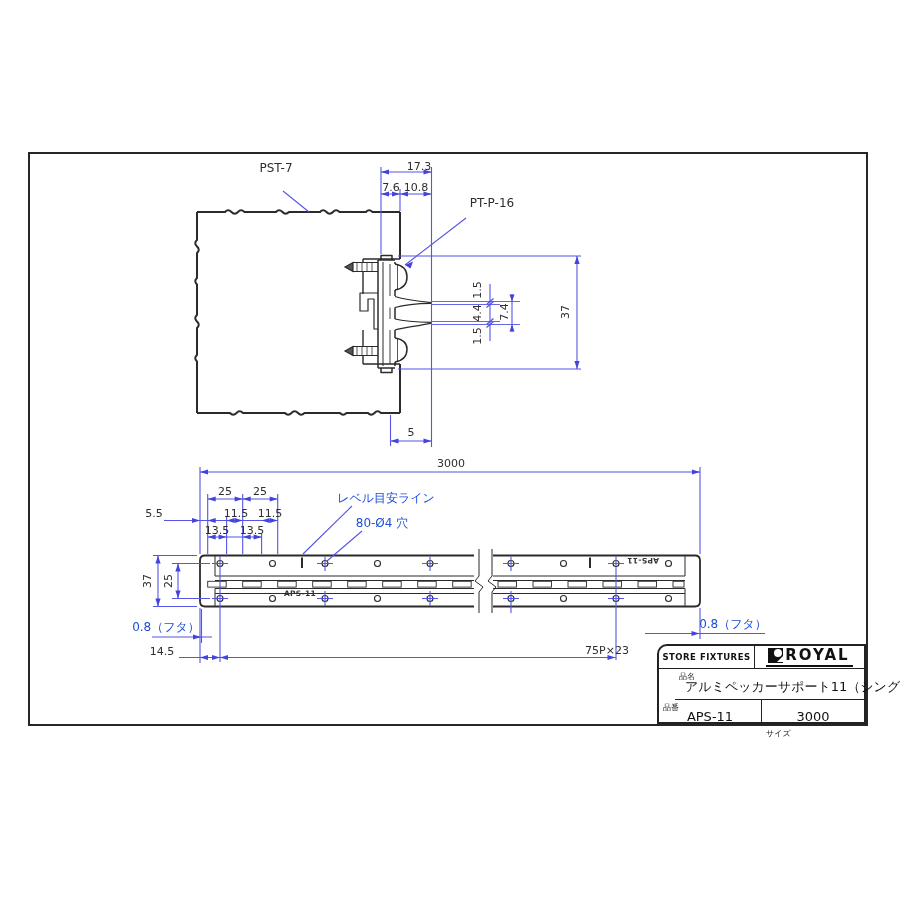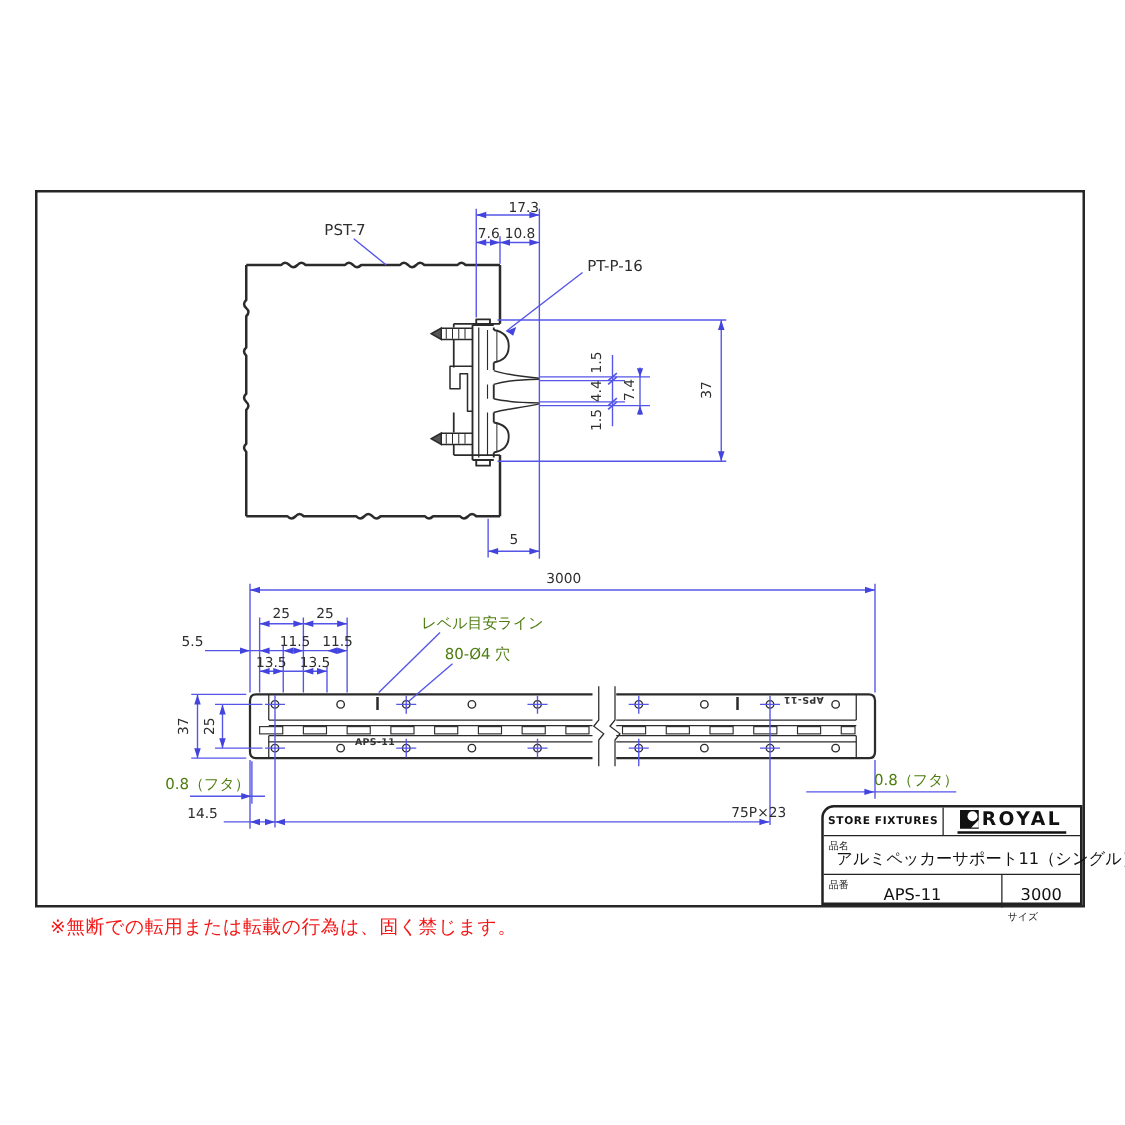--- a/index.html
+++ b/index.html
@@ -7,39 +7,39 @@
          font-family:"DejaVu Sans",sans-serif;}
   #frame{position:absolute;left:28px;top:152px;width:840px;height:574px;
          border:2px solid #262626;box-sizing:border-box;}
   svg.draw{position:absolute;left:0;top:0;}
   .dt{position:absolute;font-size:11px;color:#2e2e2e;white-space:nowrap;
       transform:translate(-50%,-50%);line-height:1;}
   .dt.big{font-size:12px;}
   .dt.rot{transform:translate(-50%,-50%) rotate(-90deg);}
   .dt.rot180{transform:translate(-50%,-50%) rotate(180deg);}
   .dt.mark{font-size:7.5px;font-weight:600;color:#333;letter-spacing:.3px;}
-  .jp{font-size:12px;color:#4d7c0f;}
+  .jp{font-size:12px;color:#1d4ed8;}
   
   #tblock{position:absolute;left:657px;top:644px;width:209px;height:80px;background:#fff;
           border:2px solid #222;border-radius:10px 0 0 0;box-sizing:border-box;
           display:flex;flex-direction:column;}
   #tb-r1{height:22px;border-bottom:1.5px solid #222;display:flex;align-items:stretch;flex:none;}
   #tb-sf{flex:0 0 95px;border-right:1.5px solid #222;display:flex;align-items:center;
          justify-content:center;font-size:8.5px;font-weight:700;letter-spacing:.5px;color:#111;}
   #tb-logo{flex:1;display:flex;align-items:flex-end;justify-content:center;padding-bottom:1px;}
   .brand{display:flex;align-items:center;gap:2px;border-bottom:2.5px solid #111;padding:0 3px 1px 2px;}
   .brand .mark{width:15px;height:15px;background:#111;position:relative;flex:none;}
   .brand .mark i{position:absolute;left:6px;top:1px;width:8px;height:8px;background:#fff;border-radius:50%;}
   .brand .mark b{position:absolute;right:0;bottom:1px;width:0;height:0;
                  border-left:6px solid transparent;border-bottom:6px solid #fff;}
   .brand span{font-size:15px;font-weight:800;letter-spacing:2px;color:#111;}
-  #tb-r2{height:30px;border-bottom:1.5px solid #222;position:relative;flex:none;}
+  #tb-r2{height:30px;border-bottom:1.5px solid #222;position:relative;flex:none;margin-left:16px;}
   #tb-r3{flex:1;display:flex;}
   #tb-r3 .cell{position:relative;}
-  #tb-part{flex:0 0 102px;border-right:1.5px solid #222;padding-left:40px;}
+  #tb-part{flex:0 0 102px;border-right:1.5px solid #222;}
   #tb-size{flex:1;margin-top:26px;}
   .sl{position:absolute;left:4px;top:2px;font-size:8px;color:#222;}
   .val{position:absolute;left:0;right:0;bottom:2px;text-align:center;font-size:13px;color:#111;}
   #tb-name-val{position:absolute;left:10px;bottom:3px;font-size:13px;color:#111;white-space:nowrap;}
   #warning{position:absolute;left:40px;top:732px;font-size:15px;color:#f51616;
            letter-spacing:.5px;font-weight:500;}
 </style>
 </head>
 <body>
 
@@ -242,22 +242,22 @@
       <polygon points="178,598.5 175.4,590.5 180.6,590.5"></polygon>
       <polygon points="201,637 193,634.4 193,639.6"></polygon>
       <polygon points="200,657.5 208,654.9 208,660.1"></polygon>
       <polygon points="220,657.5 212,654.9 212,660.1"></polygon>
       <polygon points="220,657.5 228,654.9 228,660.1"></polygon>
       <polygon points="615.5,657.5 607.5,654.9 607.5,660.1"></polygon>
       <polygon points="699.5,633.5 691.5,631 691.5,636"></polygon>
     </g>
   </svg>
 
-  <span class="dt big" style="left:276px;top:184px">PST-7</span>
-  <span class="dt big" style="left:492px;top:213px">PT-P-16</span>
+  <span class="dt big" style="left:276px;top:168px">PST-7</span>
+  <span class="dt big" style="left:492px;top:203px">PT-P-16</span>
   <span class="dt" style="left:419px;top:166px">17.3</span>
   <span class="dt" style="left:391px;top:187px">7.6</span>
   <span class="dt" style="left:416px;top:187px">10.8</span>
   <span class="dt rot" style="left:477px;top:290px">1.5</span>
   <span class="dt rot" style="left:477px;top:313px">4.4</span>
   <span class="dt rot" style="left:477px;top:336px">1.5</span>
   <span class="dt rot" style="left:504px;top:312px">7.4</span>
   <span class="dt rot" style="left:565px;top:312px">37</span>
   <span class="dt" style="left:411px;top:432px">5</span>
 
@@ -302,15 +302,14 @@
         <span class="sl">品番</span>
         <span class="val">APS-11</span>
       </div>
       <div class="cell" id="tb-size">
         <span class="sl">サイズ</span>
         <span class="val">3000</span>
       </div>
     </div>
   </div>
 
-  <div id="warning">※無断での転用または転載の行為は、固く禁じます。</div>
 
 </div>
 
 </body></html>

